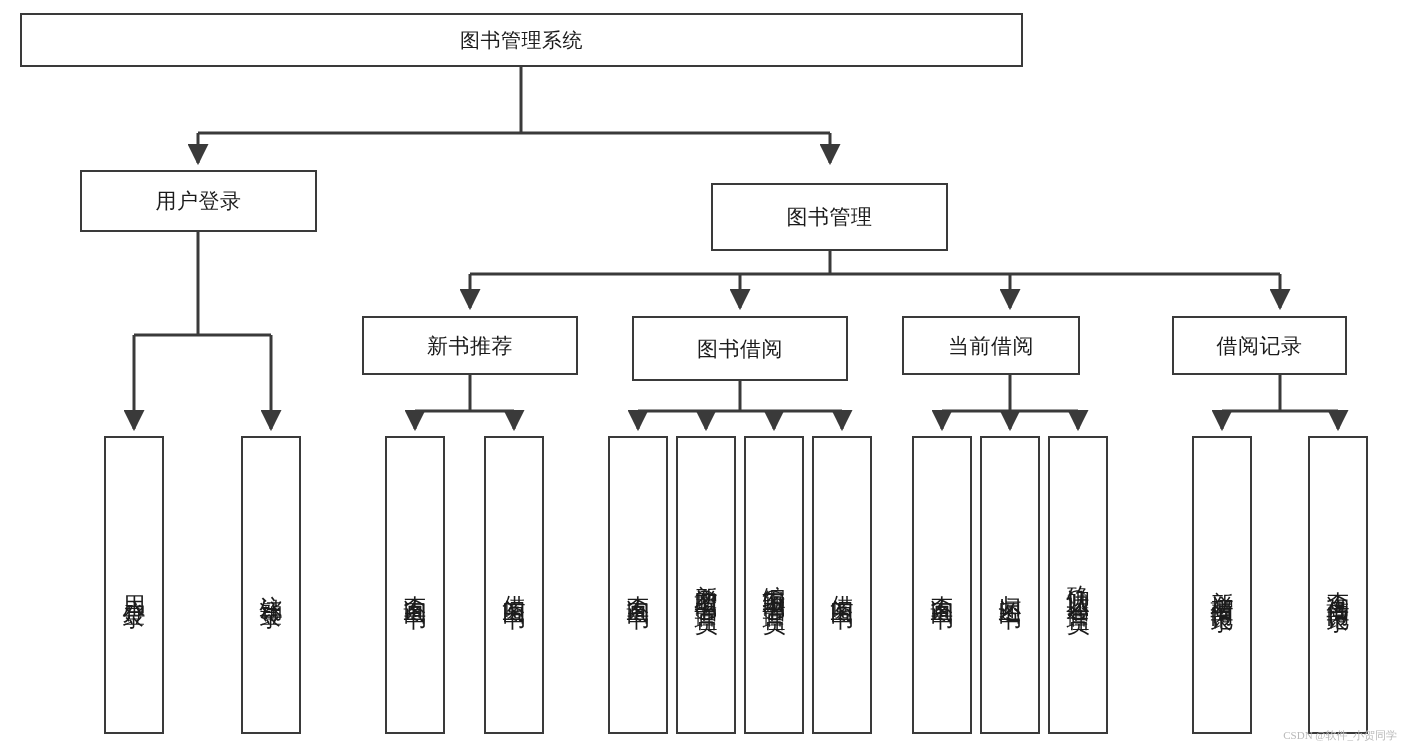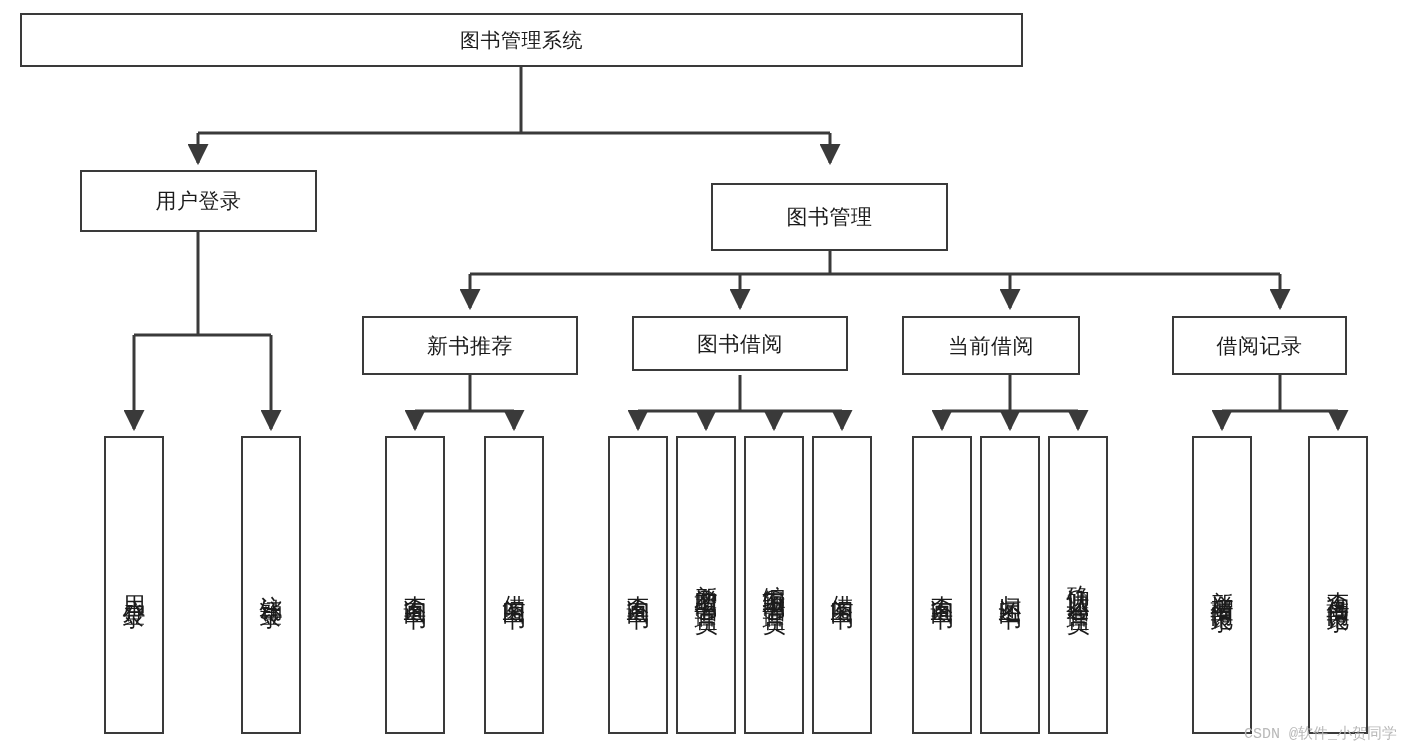--- a/index.html
+++ b/index.html
@@ -62,25 +62,25 @@
     text-orientation: upright;
     font-size: 23px;
     line-height: 1.0;
     letter-spacing: 4px;
     white-space: nowrap;
   }
   #watermark {
     position: absolute;
     right: 8px;
     bottom: 4px;
-    font-size: 15px;
+    font-size: 11px;
     color: #b9b9b9;
     z-index: 5;
     white-space: nowrap;
-    font-family: Liberation Mono, monospace;
+    font-family: Liberation Serif, serif;
   }
 </style>
 </head>
 <body>
 
 <div id="canvas">
 
   <svg id="edges" viewBox="0 0 1405 747" xmlns="http://www.w3.org/2000/svg">
     <defs>
       <marker id="arrow" viewBox="0 0 10 10" refX="9" refY="5" markerWidth="7" markerHeight="7" orient="auto-start-reverse">
@@ -138,21 +138,21 @@
   <div class="node h" style="left:80px; top:170px; width:237px; height:62px;">
     <span class="lbl">用户登录</span>
   </div>
   <div class="node h" style="left:711px; top:183px; width:237px; height:68px;">
     <span class="lbl">图书管理</span>
   </div>
 
   <div class="node h" style="left:362px; top:316px; width:216px; height:59px;">
     <span class="lbl">新书推荐</span>
   </div>
-  <div class="node h" style="left:632px; top:316px; width:216px; height:55px;">
+  <div class="node h" style="left:632px; top:316px; width:216px; height:65px;">
     <span class="lbl">图书借阅</span>
   </div>
   <div class="node h" style="left:902px; top:316px; width:178px; height:59px;">
     <span class="lbl">当前借阅</span>
   </div>
   <div class="node h" style="left:1172px; top:316px; width:175px; height:59px;">
     <span class="lbl">借阅记录</span>
   </div>
 
   <div class="node v" style="left:104px; top:436px; width:60px; height:298px;">

